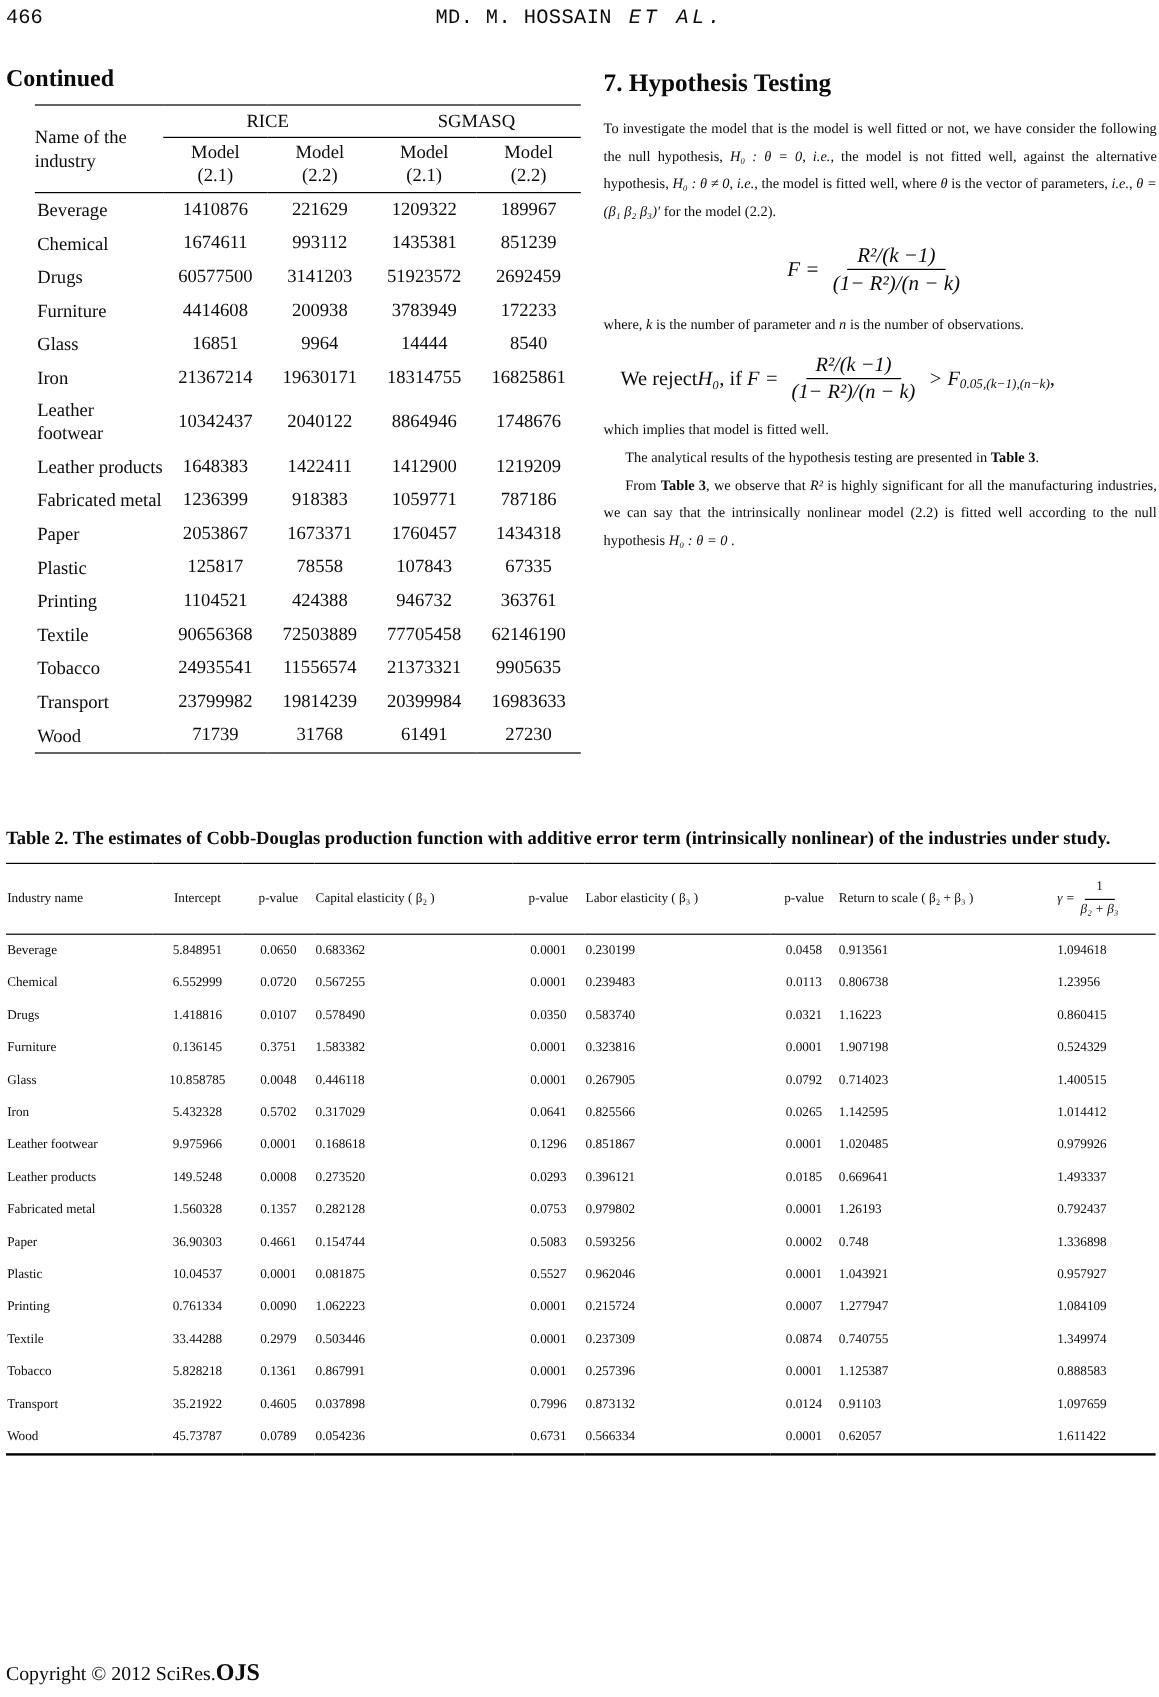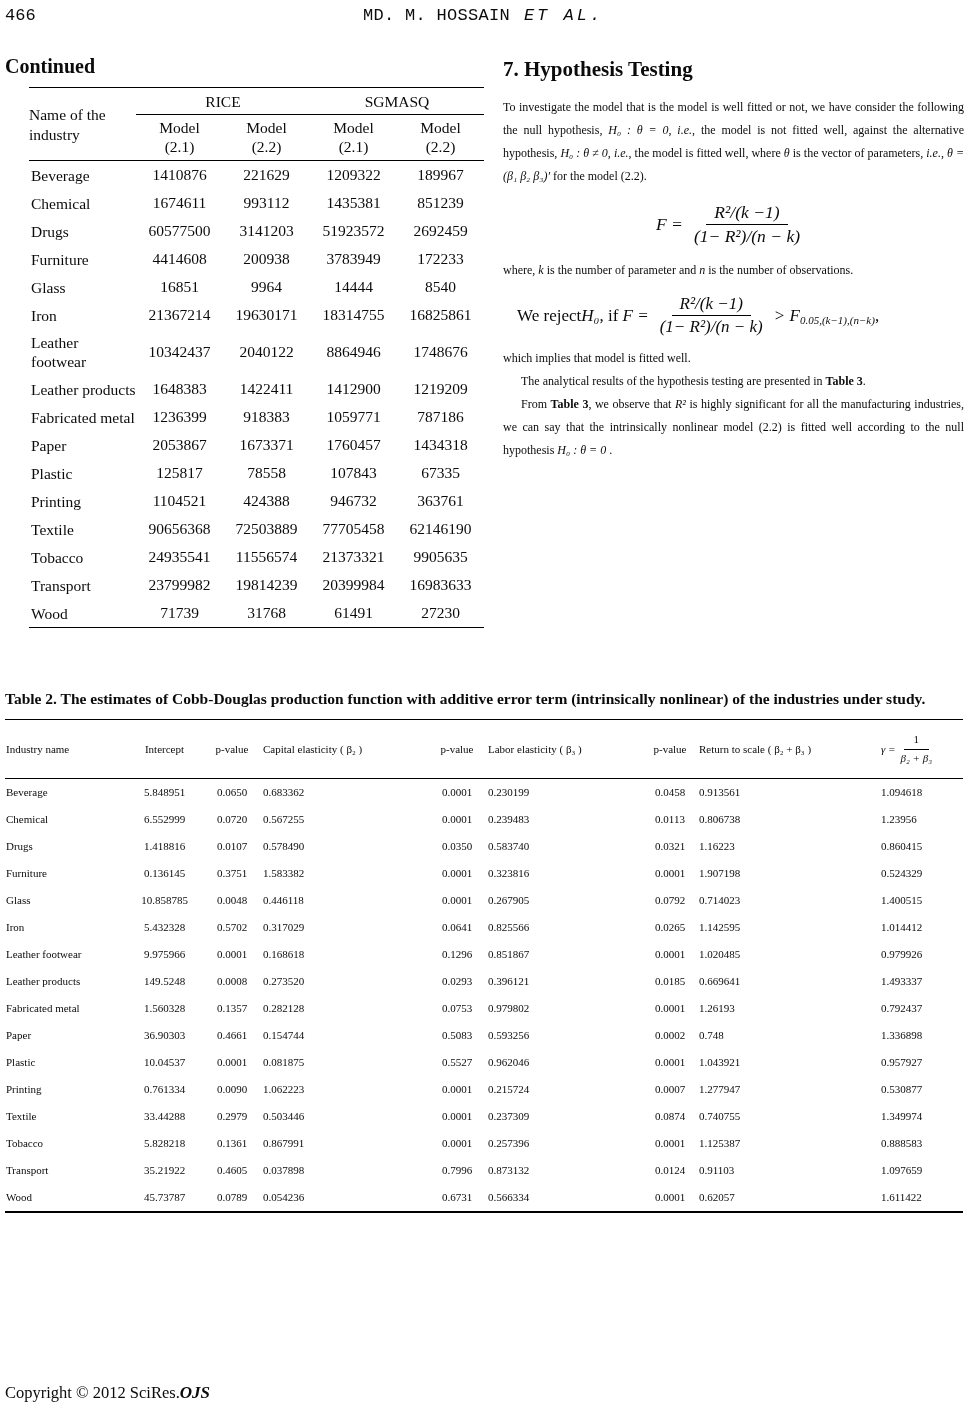--- a/index.html
+++ b/index.html
@@ -93,21 +93,21 @@
   .hfrac .fnum { border-bottom: 1px solid #000; padding: 0 10px 1px; }
   .hgamma { display: inline-flex; align-items: center; }
   .hgamma .lhs { margin-right: 5px; }
 
   
   .pg-footer {
     position: absolute; left: 5px; right: 5px; top: 1383px;
     display: flex; align-items: baseline;
     font-size: 16.5px;
   }
-  .ojs { font-weight: bold; font-style: italic; font-size: 17px; }
+  .ojs { font-weight: bold; font-size: 20px; }
 </style>
 </head>
 <body>
 
 <div class="page">
 
   <div class="pg-header">
     <span class="pg-num">466</span>
     <span class="run-title"><span>MD. M. HOSSAIN</span><span class="etal">ET AL.</span></span>
   </div>
@@ -451,21 +451,21 @@
           </tr>
           <tr>
             <td class="al">Printing</td>
             <td class="ac">0.761334</td>
             <td class="ac">0.0090</td>
             <td class="al">1.062223</td>
             <td class="ac">0.0001</td>
             <td class="al">0.215724</td>
             <td class="ac">0.0007</td>
             <td class="al">1.277947</td>
-            <td class="al">0.530877</td>
+            <td class="al">1.084109</td>
           </tr>
           <tr>
             <td class="al">Textile</td>
             <td class="ac">33.44288</td>
             <td class="ac">0.2979</td>
             <td class="al">0.503446</td>
             <td class="ac">0.0001</td>
             <td class="al">0.237309</td>
             <td class="ac">0.0874</td>
             <td class="al">0.740755</td>

